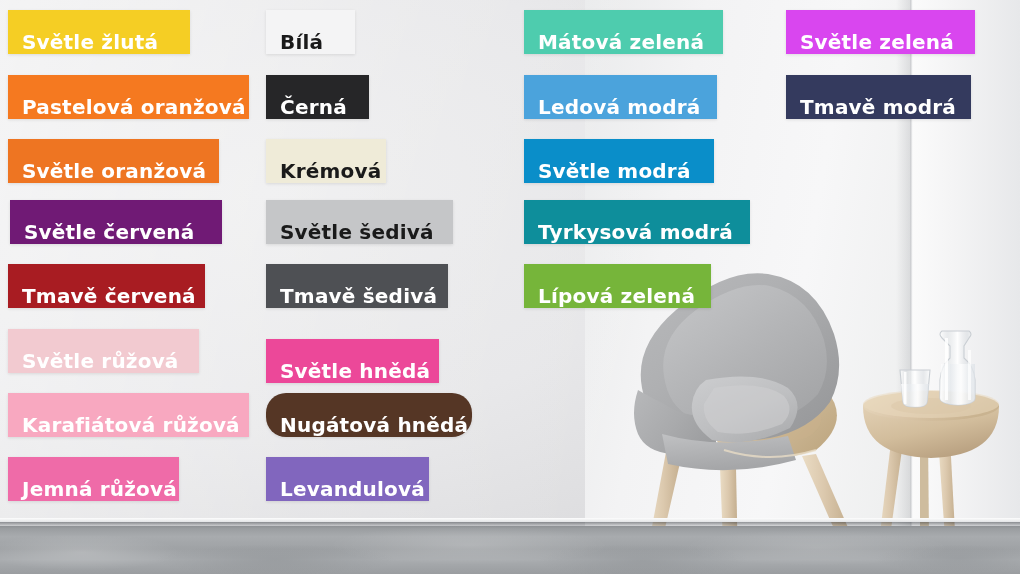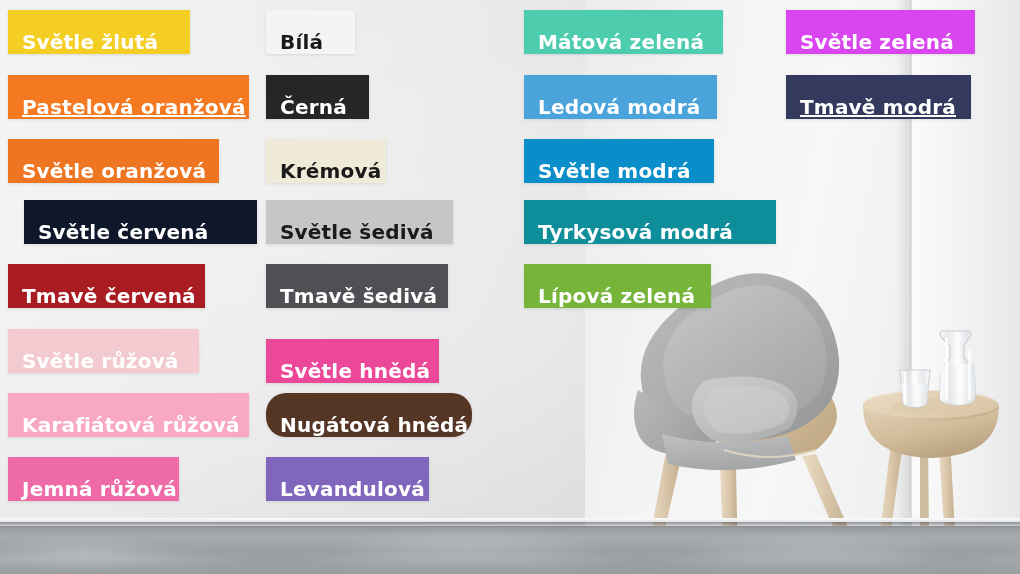--- a/index.html
+++ b/index.html
@@ -259,27 +259,27 @@
 
   <div class="baseboard"></div>
   <div class="floor-topline"></div>
   <div class="floor"></div>
   <div class="floor-mottle"></div>
 
   <div id="swatch-layer">
       <div class="swatch" style="left: 8px; top: 10px; width: 182px; background: rgb(245, 206, 36); color: rgb(255, 255, 255);">
         <span>Světle žlutá</span>
       </div>
-      <div class="swatch" style="left: 8px; top: 75px; width: 241px; background: rgb(245, 121, 32); color: rgb(255, 255, 255); text-decoration: underline;">
+      <div class="swatch" style="left: 8px; top: 75px; width: 241px; background: rgb(245, 121, 32); color: rgb(255, 255, 255);">
         <span>Pastelová oranžová</span>
       </div>
       <div class="swatch" style="left: 8px; top: 139px; width: 211px; background: rgb(238, 117, 34); color: rgb(255, 255, 255);">
         <span>Světle oranžová</span>
       </div>
-      <div class="swatch" style="left: 24px; top: 200px; width: 233px; background: #0f172a; color: rgb(255, 255, 255);">
+      <div class="swatch" style="left: 10px; top: 200px; width: 212px; background: #701a75; color: rgb(255, 255, 255);">
         <span>Světle červená</span>
       </div>
       <div class="swatch" style="left: 8px; top: 264px; width: 197px; background: rgb(168, 28, 34); color: rgb(255, 255, 255);">
         <span>Tmavě červená</span>
       </div>
       <div class="swatch" style="left: 8px; top: 329px; width: 191px; background: rgb(242, 202, 208); color: rgb(255, 255, 255);">
         <span>Světle růžová</span>
       </div>
       <div class="swatch" style="left: 8px; top: 393px; width: 241px; background: rgb(248, 168, 192); color: rgb(255, 255, 255);">
         <span>Karafiátová růžová</span>
@@ -313,27 +313,27 @@
       </div>
       <div class="swatch" style="left: 524px; top: 10px; width: 199px; background: rgb(78, 204, 174); color: rgb(255, 255, 255);">
         <span>Mátová zelená</span>
       </div>
       <div class="swatch" style="left: 524px; top: 75px; width: 193px; background: rgb(75, 163, 220); color: rgb(255, 255, 255);">
         <span>Ledová modrá</span>
       </div>
       <div class="swatch" style="left: 524px; top: 139px; width: 190px; background: rgb(10, 142, 201); color: #ffffff;">
         <span>Světle modrá</span>
       </div>
-      <div class="swatch" style="left: 524px; top: 200px; width: 252px; background: rgb(14, 142, 155); color: rgb(255, 255, 255);">
+      <div class="swatch" style="left: 524px; top: 200px; width: 226px; background: rgb(14, 142, 155); color: rgb(255, 255, 255);">
         <span>Tyrkysová modrá</span>
       </div>
       <div class="swatch" style="left: 524px; top: 264px; width: 187px; background: rgb(118, 181, 58); color: rgb(255, 255, 255);">
         <span>Lípová zelená</span>
       </div>
       <div class="swatch" style="left: 786px; top: 10px; width: 189px; background: #d946ef; color: rgb(255, 255, 255);">
         <span>Světle zelená</span>
       </div>
-      <div class="swatch" style="left: 786px; top: 75px; width: 185px; background: rgb(52, 58, 94); color: rgb(255, 255, 255); text-decoration: underline;">
+      <div class="swatch" style="left: 786px; top: 75px; width: 185px; background: rgb(52, 58, 94); color: rgb(255, 255, 255);">
         <span>Tmavě modrá</span>
       </div>
     </div>
 
 </div>
 
 </body></html>

